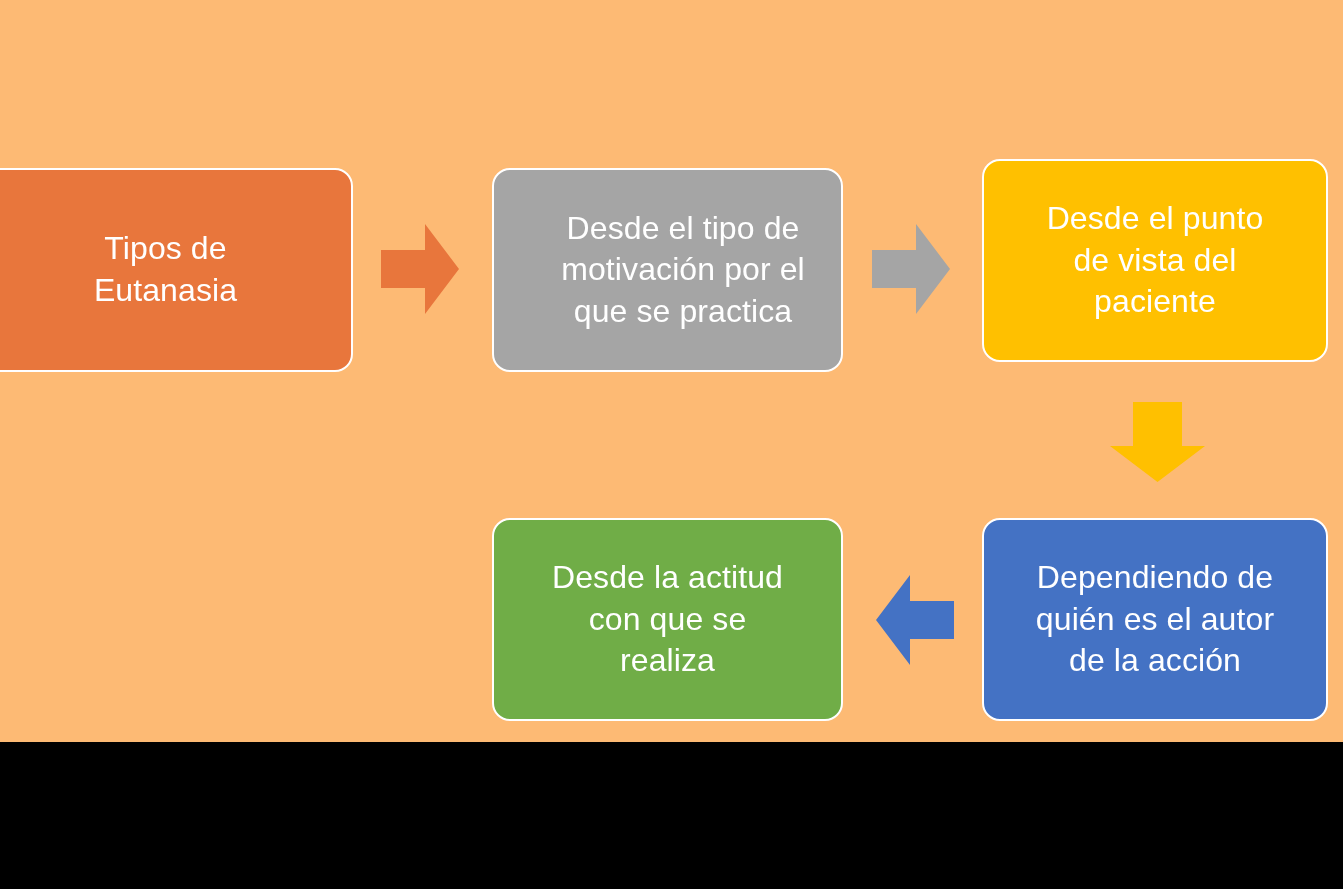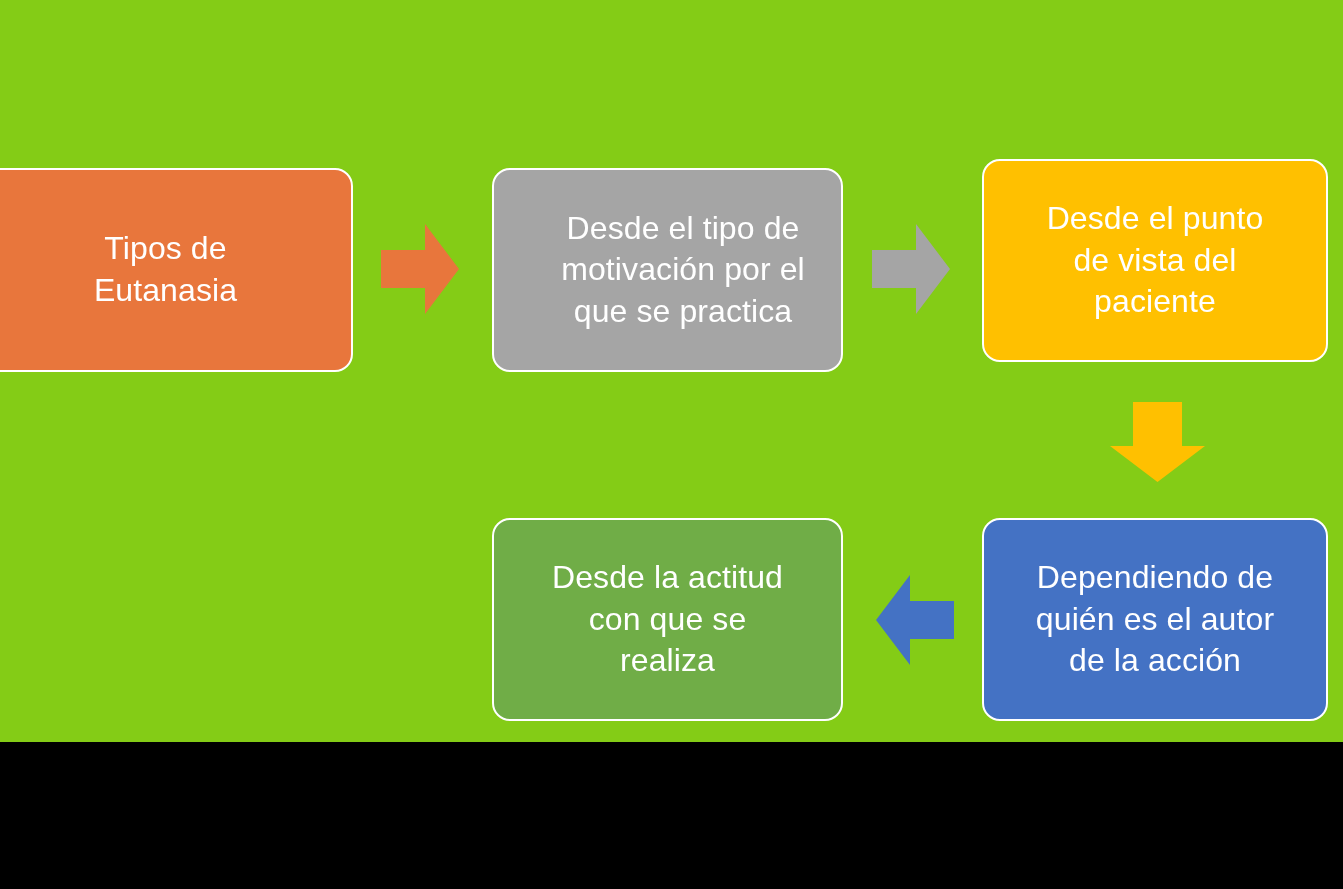--- a/index.html
+++ b/index.html
@@ -11,21 +11,21 @@
   body {
     width: 1343px;
     height: 889px;
     overflow: hidden;
     font-family: "Liberation Sans", "DejaVu Sans", sans-serif;
   }
   #canvas {
     position: relative;
     width: 1343px;
     height: 742px;
-    background: #84cc16;
+    background: #fdba74;
   }
 
   
   .node {
     position: absolute;
     box-sizing: border-box;
     border-radius: 18px;
     border: 2px solid #FFFFFF;
     display: flex;
     align-items: center;

